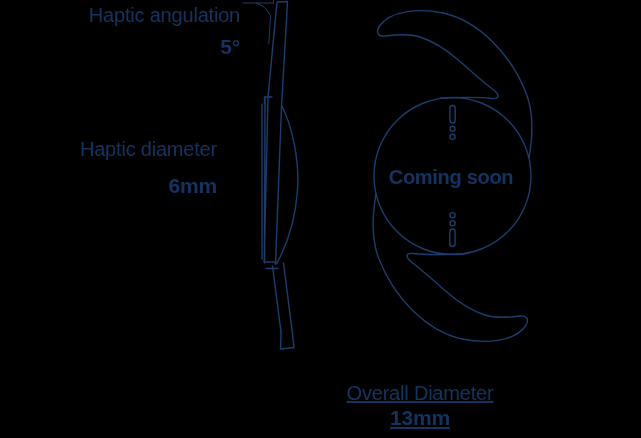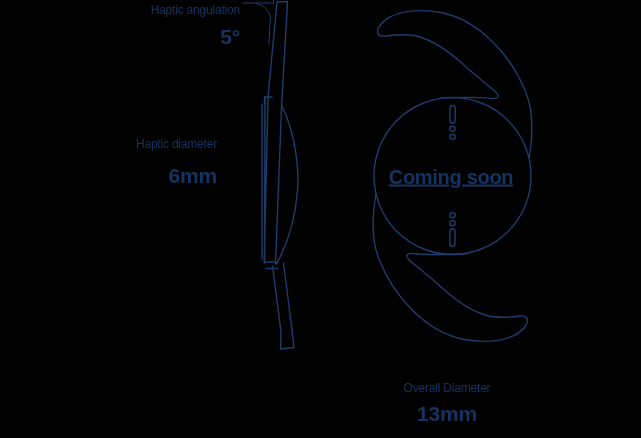--- a/index.html
+++ b/index.html
@@ -36,41 +36,40 @@
   .art .thin{stroke-width:1;}
   .ann{
     position:absolute;
     color:var(--text);
     line-height:1.2;
     white-space:nowrap;
   }
   .ann.right-aligned{text-align:right;}
   .ann.centered{text-align:center;transform:translateX(-50%);}
   .ann .lbl{
-    font-size:12px;
+    font-size:20px;
     letter-spacing:-0.2px;
   }
   .ann .val{
     font-size:21px;
     font-weight:bold;
     letter-spacing:-0.2px;
   }
   .ann-haptic .val{margin-top:7px;}
   .ann-optic .val{margin-top:12px;}
-  .ann-overall .val{margin-top:6px;}
+  .ann-overall .val{}
   .coming-soon{
     position:absolute;
     left:451px;top:177px;
     transform:translate(-50%,-50%);
     color:var(--text);
     font-size:20px;
     font-weight:bold;
     letter-spacing:-0.3px;
     white-space:nowrap;
-    text-decoration:underline;
   }
 </style>
 </head>
 <body>
 
 <div class="stage">
 
   <svg class="art" viewBox="0 0 641 438" aria-hidden="true">
 
     <g>
@@ -113,18 +112,18 @@
     <div class="val">5°</div>
   </div>
 
   <div class="ann right-aligned ann-optic" style="top:137px; right:424px;">
     <div class="lbl">Haptic diameter</div>
     <div class="val">6mm</div>
   </div>
 
   <div class="coming-soon">Coming soon</div>
 
-  <div class="ann centered ann-overall" style="top:381px; left:447px;">
+  <div class="ann centered ann-overall" style="top:381px; left:420px;text-decoration:underline;">
     <div class="lbl">Overall Diameter</div>
     <div class="val">13mm</div>
   </div>
 
 </div>
 
 </body></html>

